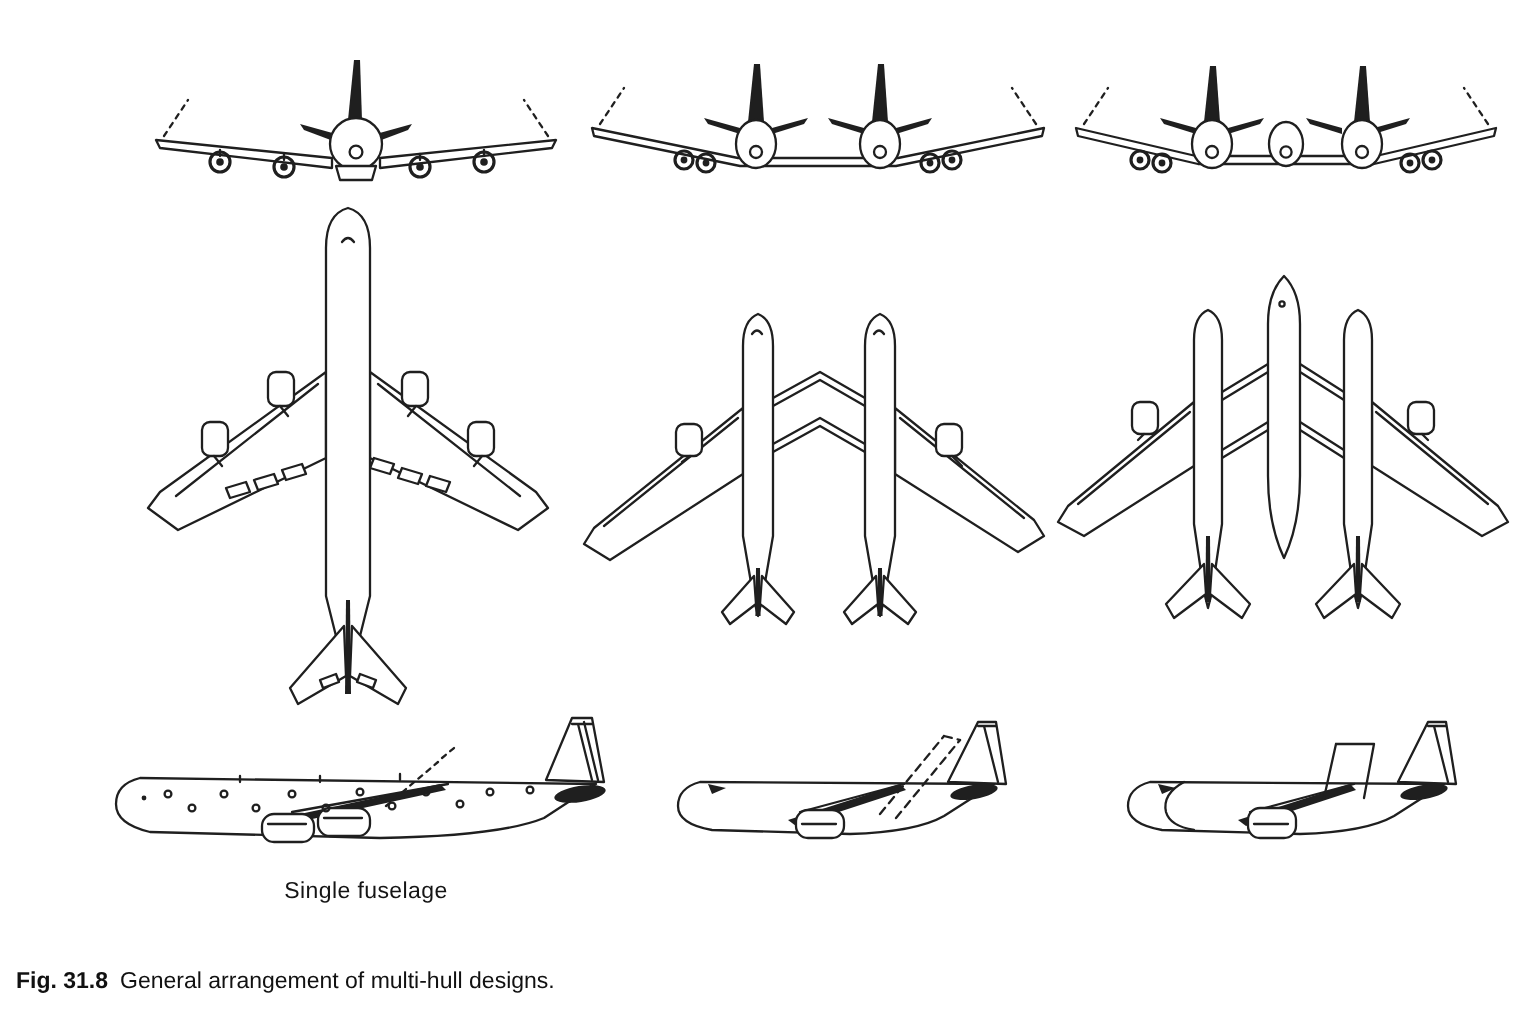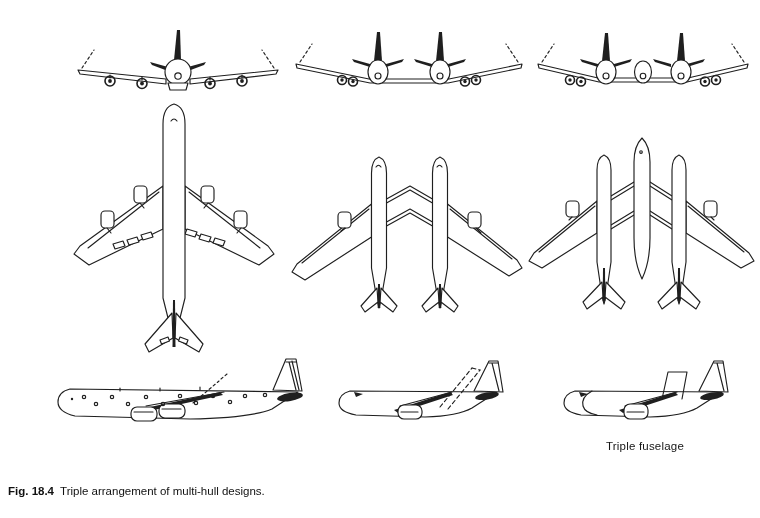--- a/index.html
+++ b/index.html
@@ -238,19 +238,19 @@
       <ellipse class="f" cx="712" cy="396" rx="12" ry="3.5" transform="rotate(-10 712 396)"></ellipse>
       <path class="s" d="M625,406 L677,392"></path>
       <path class="f" d="M619,410 L675,392 L678,395 L623,413 Z"></path>
       <path class="s" d="M662,399 L668,372 M682,399 L687,372 M668,372 L687,372"></path>
       <rect class="sw" x="624" y="404" width="24" height="15" rx="6"></rect>
       <path class="s" d="M627,412 L644,412"></path>
       <path class="f" d="M579,392 L588,394 L581,397 Z"></path>
     </g>
   </svg>
 
-  <div class="col-label" style="left:560px">Triple fuselage</div>
+  <div class="col-label" style="left:98px">Single fuselage</div>
 
   <div class="caption">
-    <span class="b">Fig. 18.4</span><span>Triple arrangement of multi-hull designs.</span>
+    <span class="b">Fig. 31.8</span><span>General arrangement of multi-hull designs.</span>
   </div>
 
 </div>
 
 </body></html>

